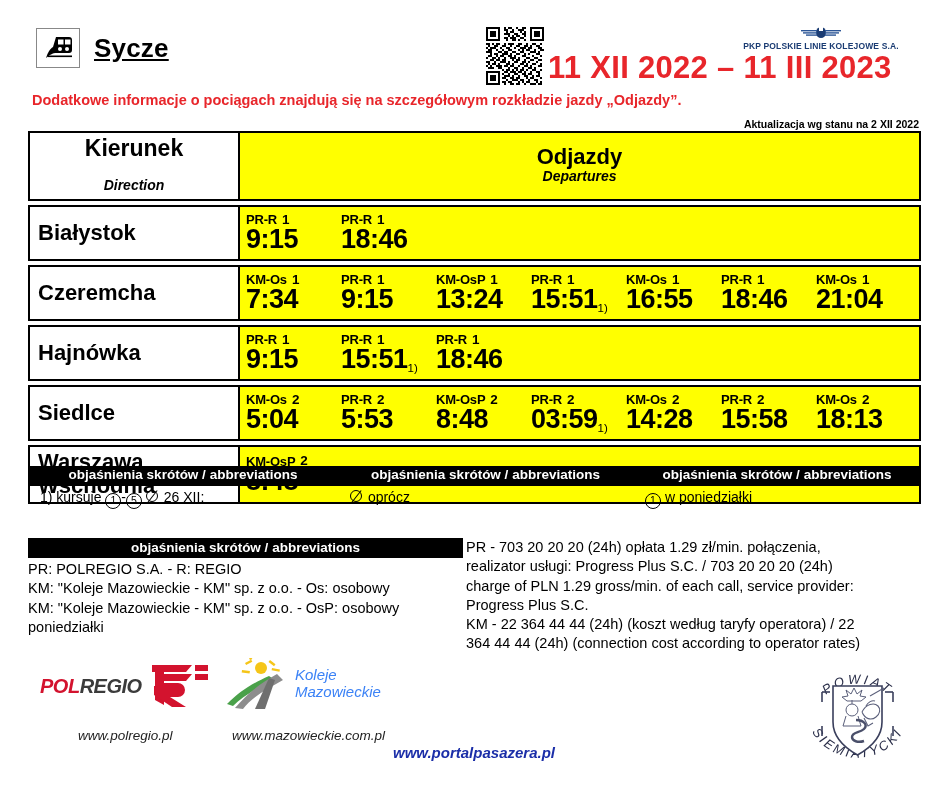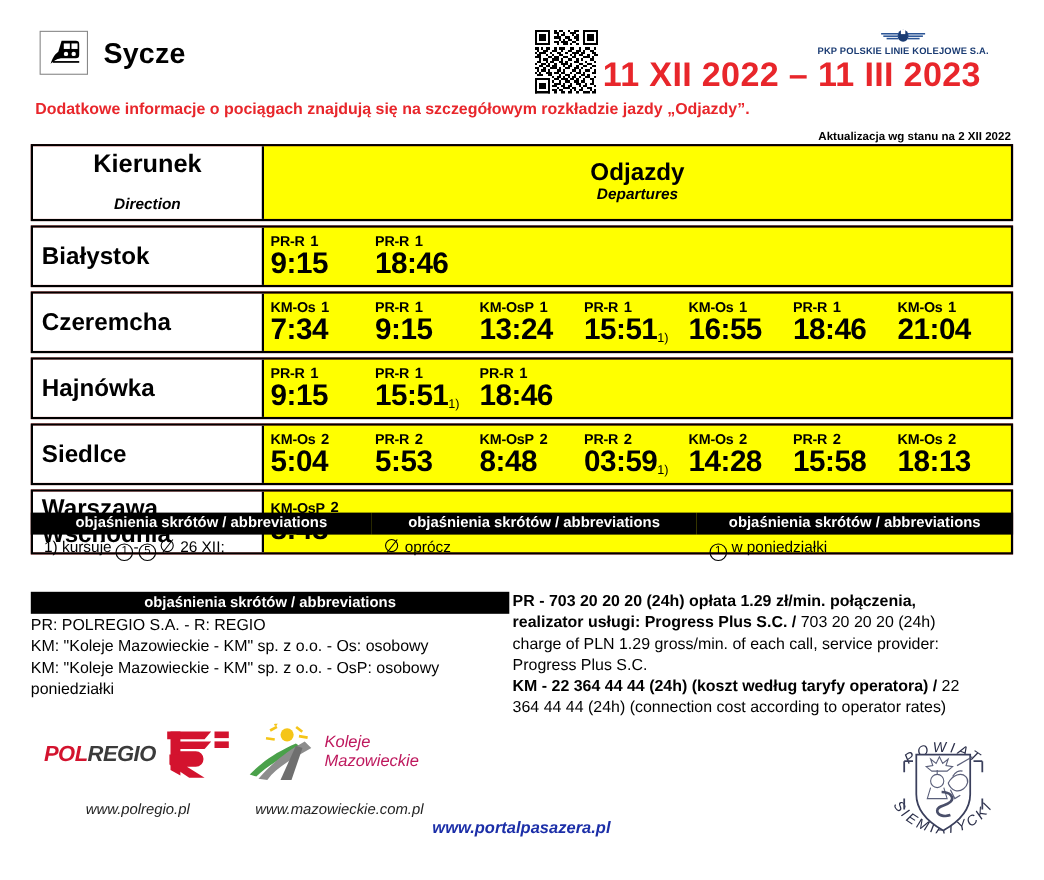--- a/index.html
+++ b/index.html
@@ -28,20 +28,21 @@
     position: relative;
     height: 112px;
   }
   .station-block {
     position: absolute;
     left: 36px;
     top: 28px;
     display: flex;
     align-items: center;
     gap: 14px;
+    text-decoration: underline;
   }
   .train-icon {
     width: 42px;
     height: 38px;
     border: 1px solid #888;
     display: flex;
     align-items: center;
     justify-content: center;
     background: #fff;
   }
@@ -109,21 +110,21 @@
   .table-wrap {
     position: absolute;
     left: 28px;
     top: 131px;
     width: 893px;
   }
   .trow {
     display: flex;
     border: 2px solid #000;
     margin-bottom: 4px;
-    background: #b91c1c;
+    background: #14b8a6;
     box-sizing: border-box;
   }
   .tcell-dir {
     width: 210px;
     flex: 0 0 210px;
     background: #fff;
     border-right: 2px solid #000;
     box-sizing: border-box;
     display: flex;
     flex-direction: column;
@@ -320,21 +321,21 @@
     padding-top: 2px;
   }
   .bottom-right {
     position: absolute;
     left: 466px;
     top: 538px;
     width: 455px;
     font-size: 14.5px;
     line-height: 1.33;
   }
-  .b { font-weight: bold; margin-top: 16px; }
+  .b { font-weight: normal; margin-top: 16px; }
 
   
   .footer { position: absolute; left: 0; top: 650px; width: 949px; height: 150px; font-style: italic; }
   .polregio-logo {
     position: absolute;
     left: 40px;
     top: 12px;
     display: flex;
     align-items: center;
     gap: 6px;
@@ -350,21 +351,21 @@
     position: absolute;
     left: 225px;
     top: 8px;
     display: flex;
     align-items: center;
     gap: 8px;
   }
   .km-text {
     font-size: 15px;
     line-height: 1.12;
-    color: #be185d;
+    color: #3b82f6;
   }
   .url-pol {
     position: absolute;
     left: 78px;
     top: 78px;
     font-size: 13.5px;
     color: #222;
   }
   .url-km {
     position: absolute;

